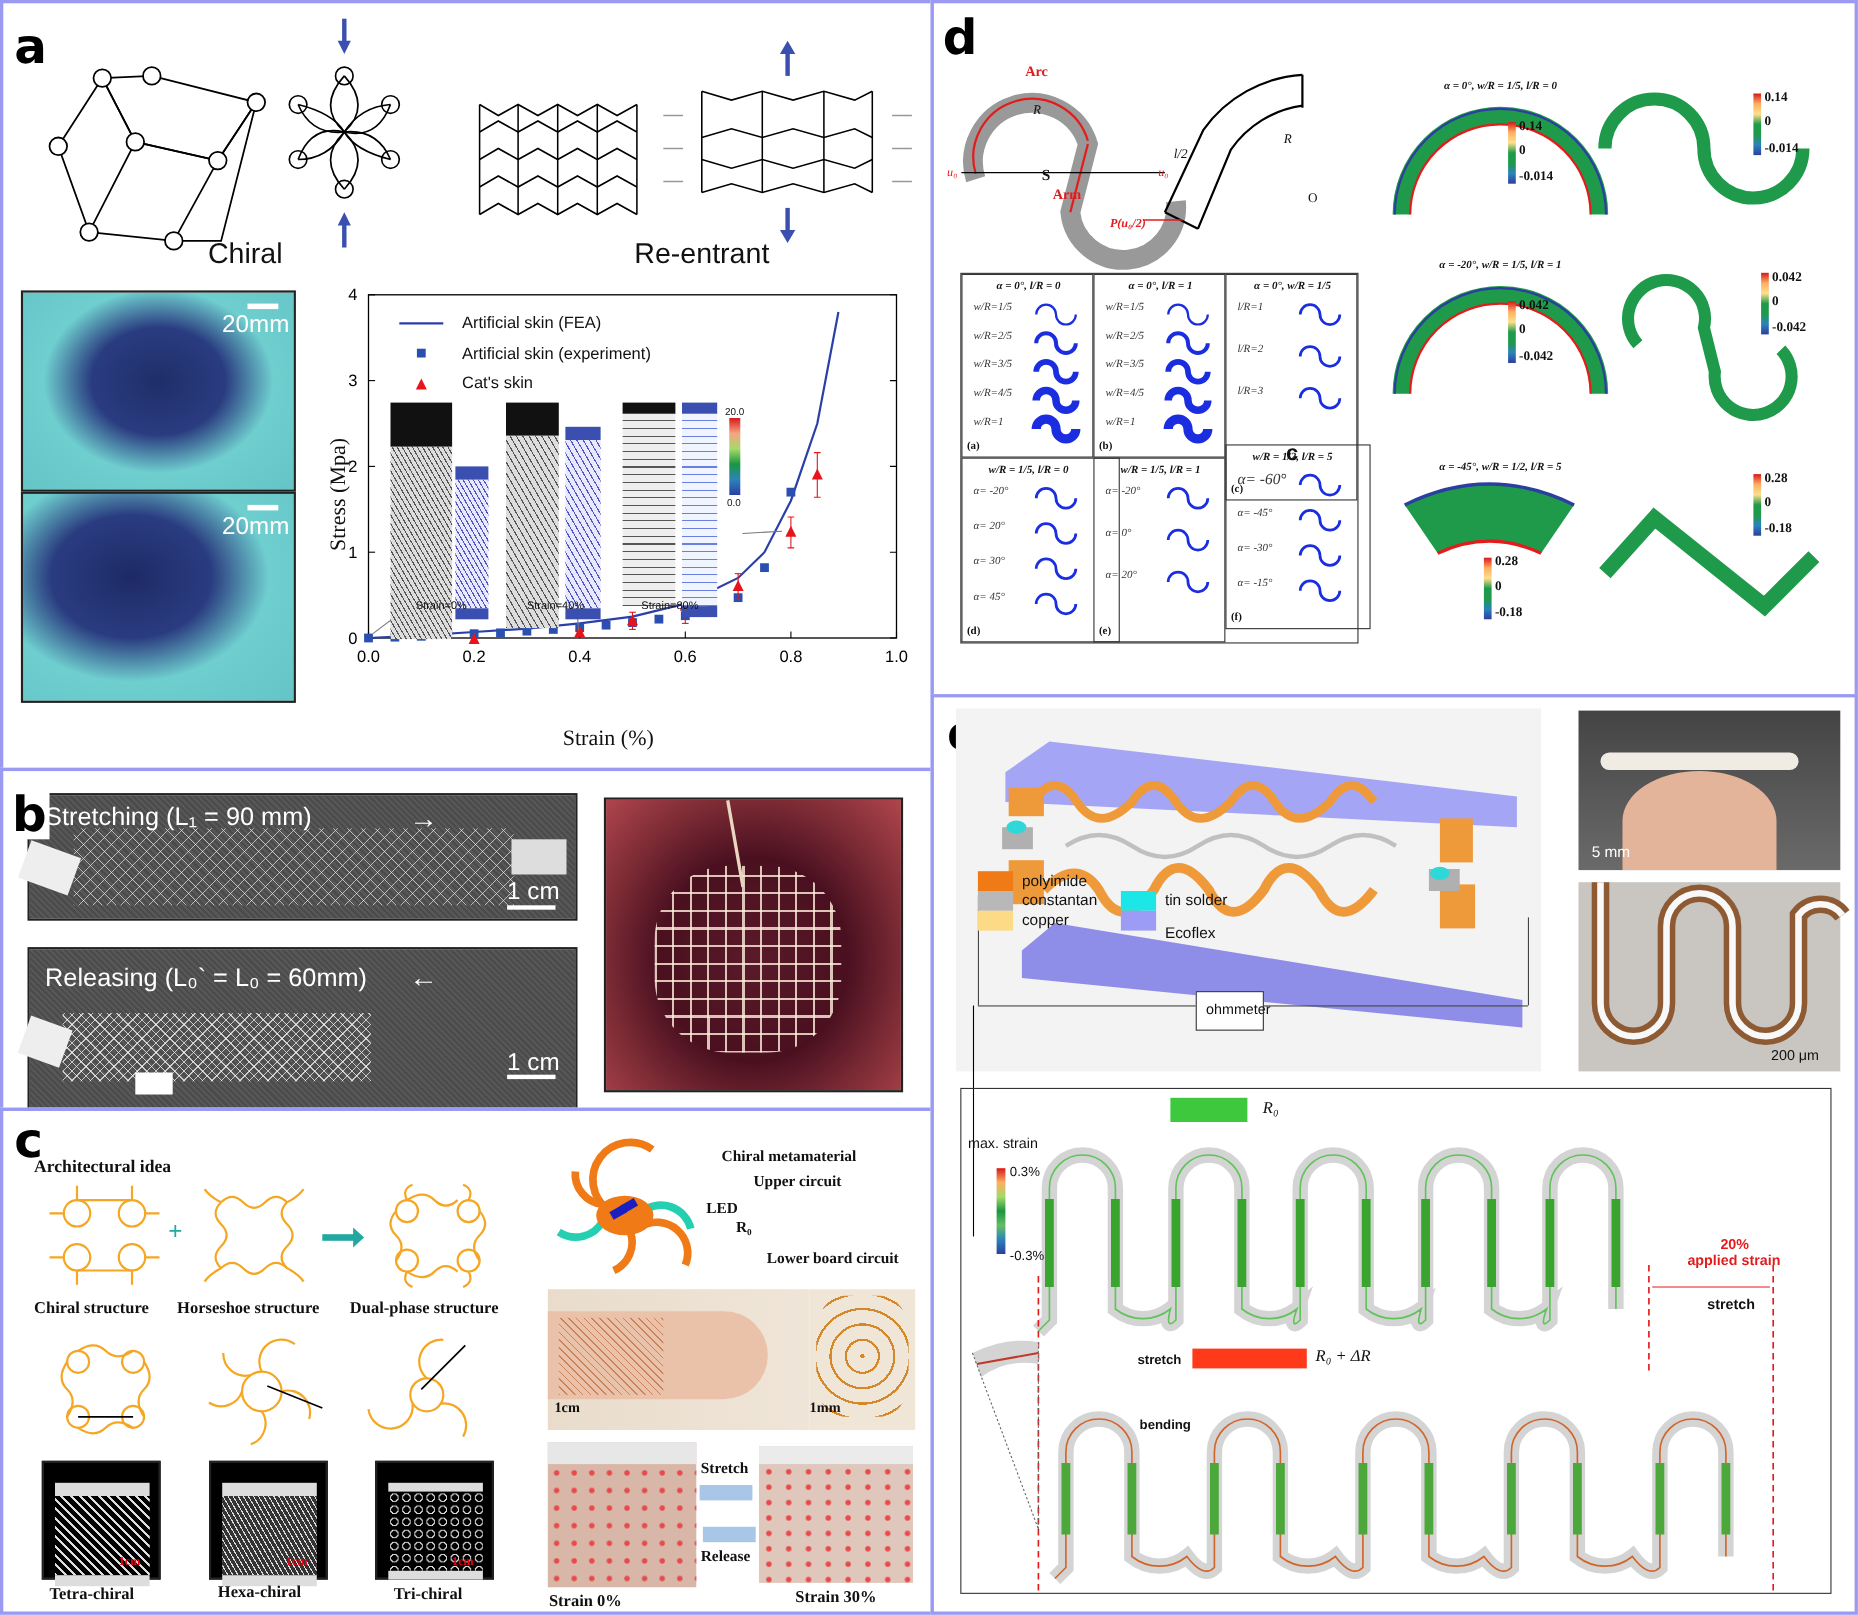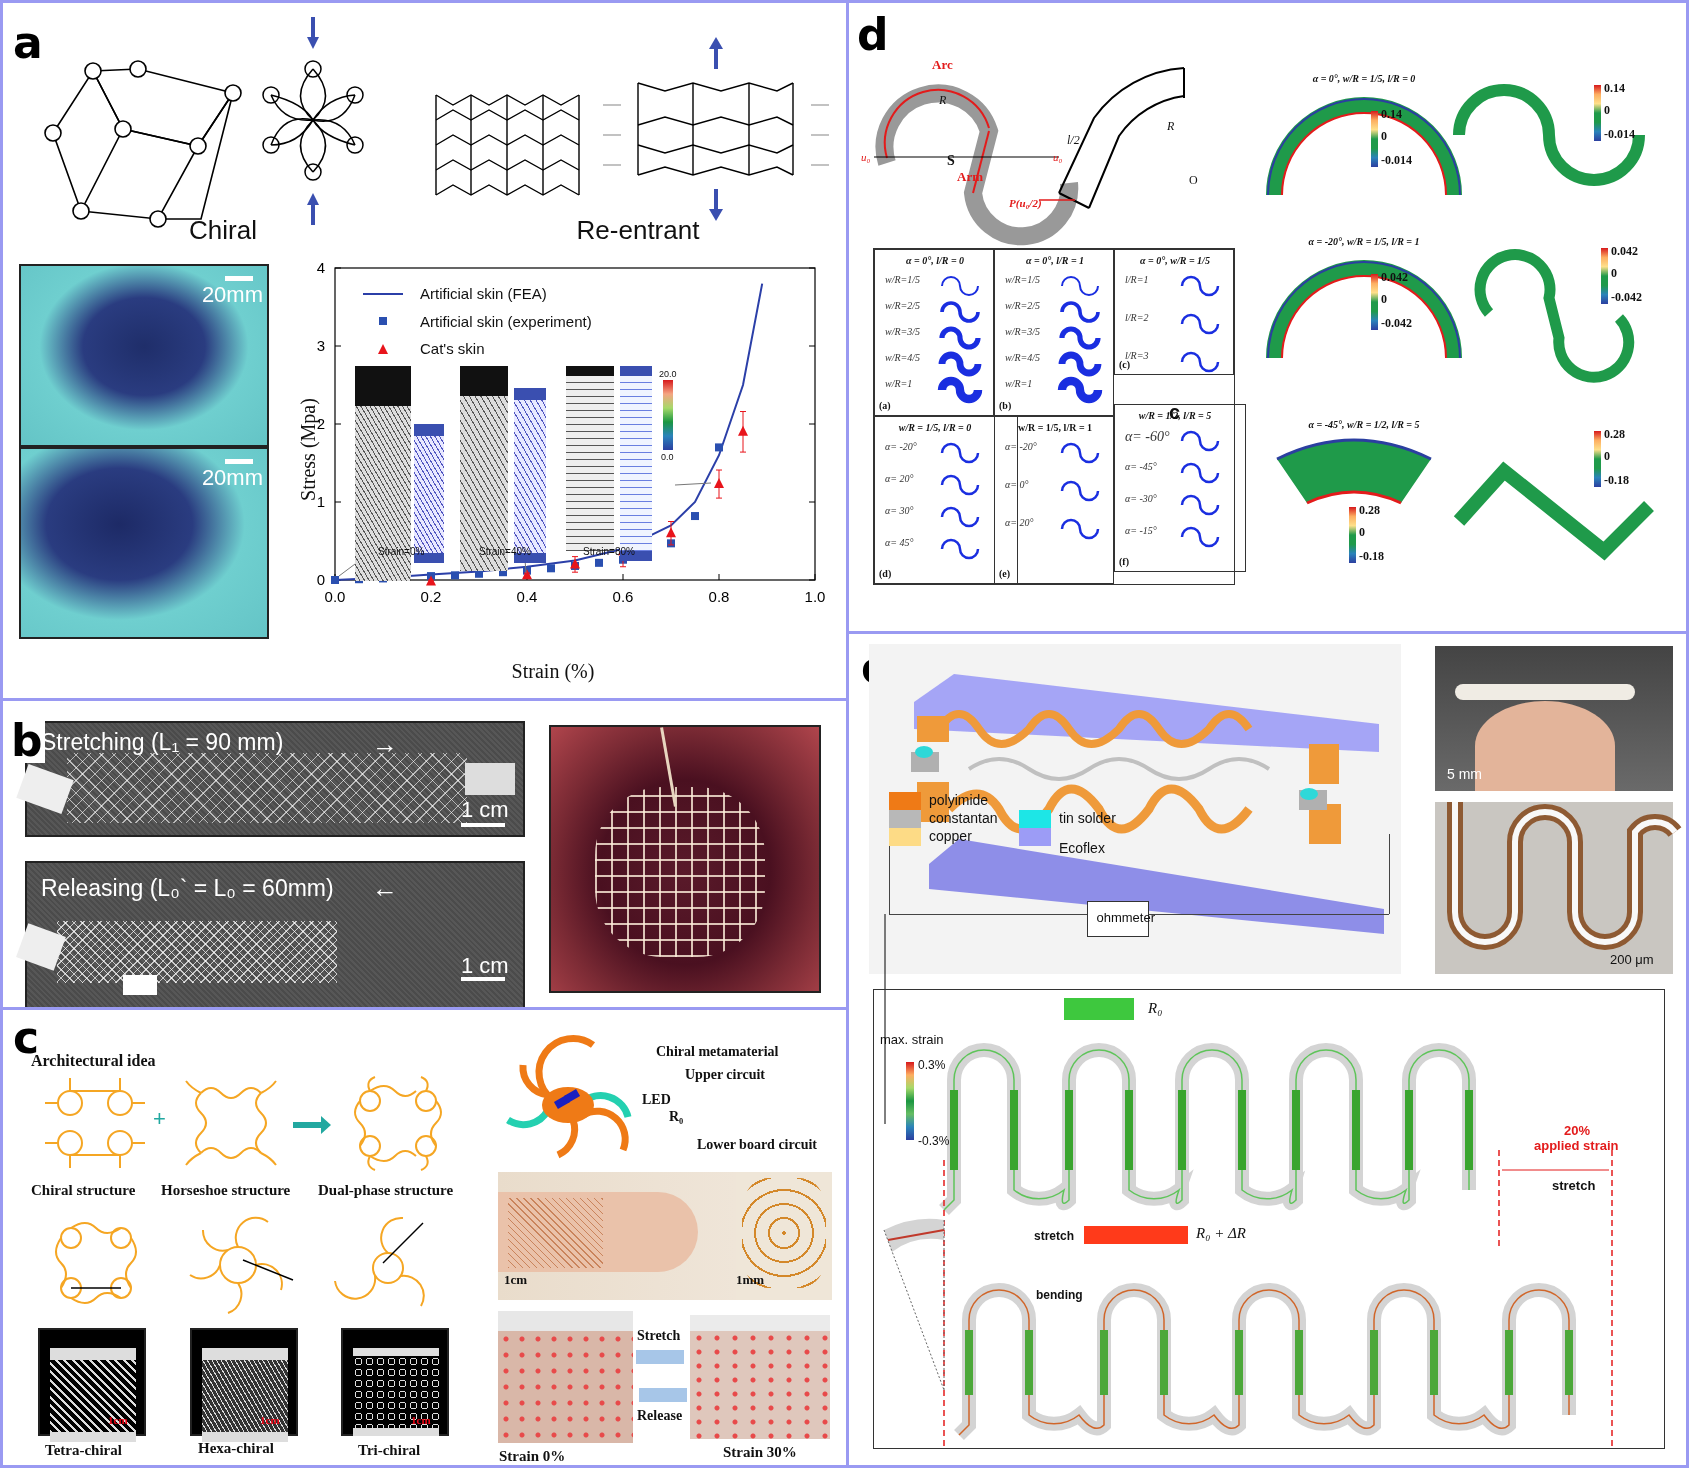--- a/index.html
+++ b/index.html
@@ -429,21 +429,21 @@
           <div class="abs serif" style="left: 10px; top: 102px; font-size: 10px; font-style: italic; color: rgb(51, 51, 51);">w/R=4/5</div>
           <div class="abs" style="left: 64px; top: 100px;"><svg width="44" height="26" style="position:static">
               <path d="M3 14 a9 9 0 0 1 18 0 a9 9 0 0 0 18 0" fill="none" stroke="#1a2ee0" stroke-width="6.800000000000001"></path>
             </svg></div>
           <div class="abs serif" style="left: 10px; top: 128px; font-size: 10px; font-style: italic; color: rgb(51, 51, 51);">w/R=1</div>
           <div class="abs" style="left: 64px; top: 126px;"><svg width="44" height="26" style="position:static">
               <path d="M3 14 a9 9 0 0 1 18 0 a9 9 0 0 0 18 0" fill="none" stroke="#1a2ee0" stroke-width="8.4"></path>
             </svg></div>
           <div class="abs serif bold" style="left: 4px; bottom: 4px; font-size: 10px;">(b)</div>
         </div>
-        <div class="cellbox" style="left: 240px; top: 0px; width: 120px; height: 126px;">
+        <div class="cellbox" style="left: 240px; top: 0px; width: 120px; height: 206px;">
           <div class="abs serif bold" style="left: 0px; top: 5px; width: 120px; text-align: center; font-size: 10px; font-style: italic;">α = 0°, w/R = 1/5</div>
           <div class="abs serif" style="left: 10px; top: 24px; font-size: 10px; font-style: italic; color: rgb(51, 51, 51);">l/R=1</div>
           <div class="abs" style="left: 64px; top: 22px;"><svg width="44" height="26" style="position:static">
               <path d="M3 14 a9 9 0 0 1 18 0 a9 9 0 0 0 18 0" fill="none" stroke="#1a2ee0" stroke-width="2.5"></path>
             </svg></div>
           <div class="abs serif" style="left: 10px; top: 62px; font-size: 10px; font-style: italic; color: rgb(51, 51, 51);">l/R=2</div>
           <div class="abs" style="left: 64px; top: 60px;"><svg width="44" height="26" style="position:static">
               <path d="M3 14 a9 9 0 0 1 18 0 a9 9 0 0 0 18 0" fill="none" stroke="#1a2ee0" stroke-width="2.5"></path>
             </svg></div>
           <div class="abs serif" style="left: 10px; top: 100px; font-size: 10px; font-style: italic; color: rgb(51, 51, 51);">l/R=3</div>
@@ -466,21 +466,21 @@
           <div class="abs" style="left: 64px; top: 86px;"><svg width="44" height="26" style="position:static">
               <path d="M3 14 a9 9 0 0 1 18 0 a9 9 0 0 0 18 0" fill="none" stroke="#1a2ee0" stroke-width="2.5"></path>
             </svg></div>
           <div class="abs serif" style="left: 10px; top: 120px; font-size: 10px; font-style: italic; color: rgb(51, 51, 51);">α= 45°</div>
           <div class="abs" style="left: 64px; top: 118px;"><svg width="44" height="26" style="position:static">
               <path d="M3 14 a9 9 0 0 1 18 0 a9 9 0 0 0 18 0" fill="none" stroke="#1a2ee0" stroke-width="2.5"></path>
             </svg></div>
           <div class="abs serif bold" style="left: 4px; bottom: 4px; font-size: 10px;">(d)</div>
         </div>
         <div class="cellbox" style="left: 120px; top: 167px; width: 120px; height: 168px;">
-          <div class="abs serif bold" style="left: 0px; top: 5px; width: 120px; text-align: center; font-size: 10px; ">w/R = 1/5, l/R = 1</div>
+          <div class="abs serif bold" style="left: 0px; top: 5px; width: 120px; text-align: center; font-size: 10px; font-style: italic;">w/R = 1/5, l/R = 1</div>
           <div class="abs serif" style="left: 10px; top: 24px; font-size: 10px; font-style: italic; color: rgb(51, 51, 51);">α= -20°</div>
           <div class="abs" style="left: 64px; top: 22px;"><svg width="44" height="26" style="position:static">
               <path d="M3 14 a9 9 0 0 1 18 0 a9 9 0 0 0 18 0" fill="none" stroke="#1a2ee0" stroke-width="2.5"></path>
             </svg></div>
           <div class="abs serif" style="left: 10px; top: 62px; font-size: 10px; font-style: italic; color: rgb(51, 51, 51);">α= 0°</div>
           <div class="abs" style="left: 64px; top: 60px;"><svg width="44" height="26" style="position:static">
               <path d="M3 14 a9 9 0 0 1 18 0 a9 9 0 0 0 18 0" fill="none" stroke="#1a2ee0" stroke-width="2.5"></path>
             </svg></div>
           <div class="abs serif" style="left: 10px; top: 100px; font-size: 10px; font-style: italic; color: rgb(51, 51, 51);">α= 20°</div>
           <div class="abs" style="left: 64px; top: 98px;"><svg width="44" height="26" style="position:static">

